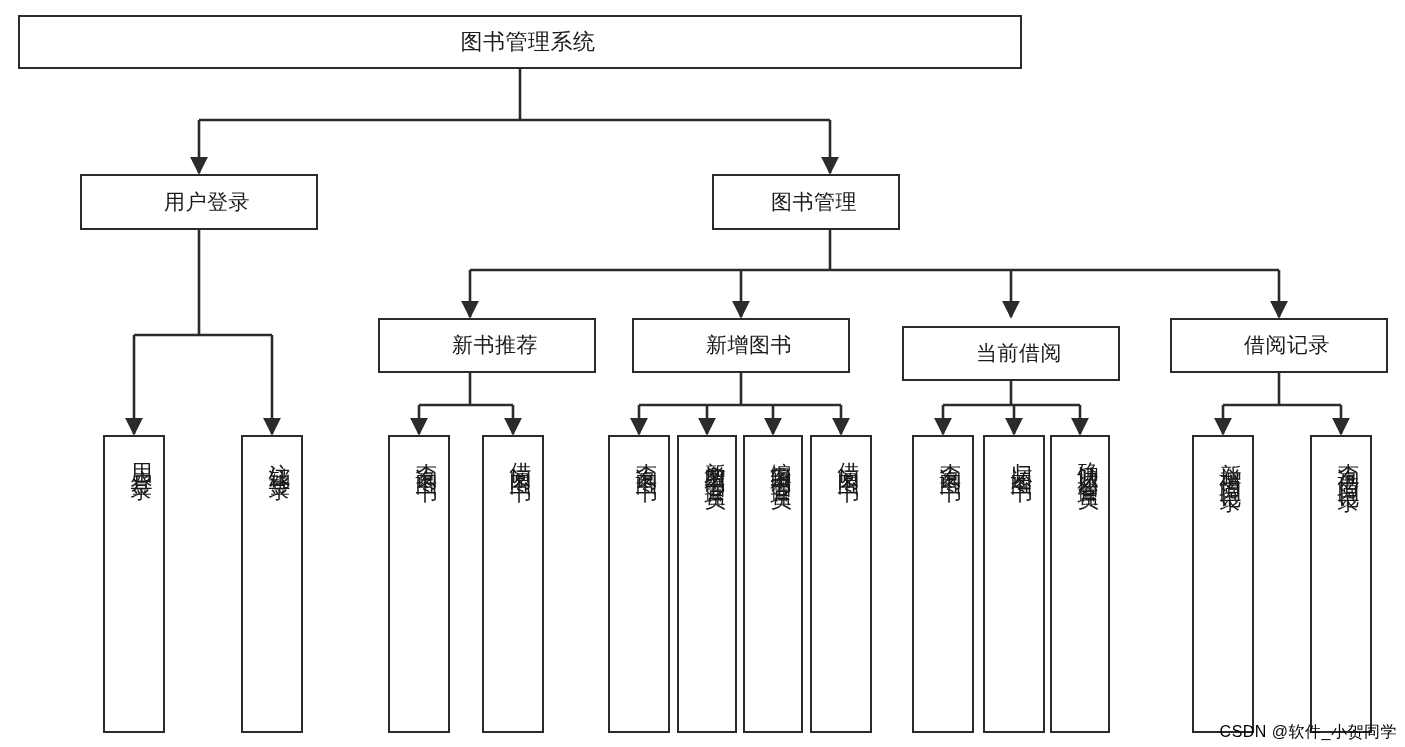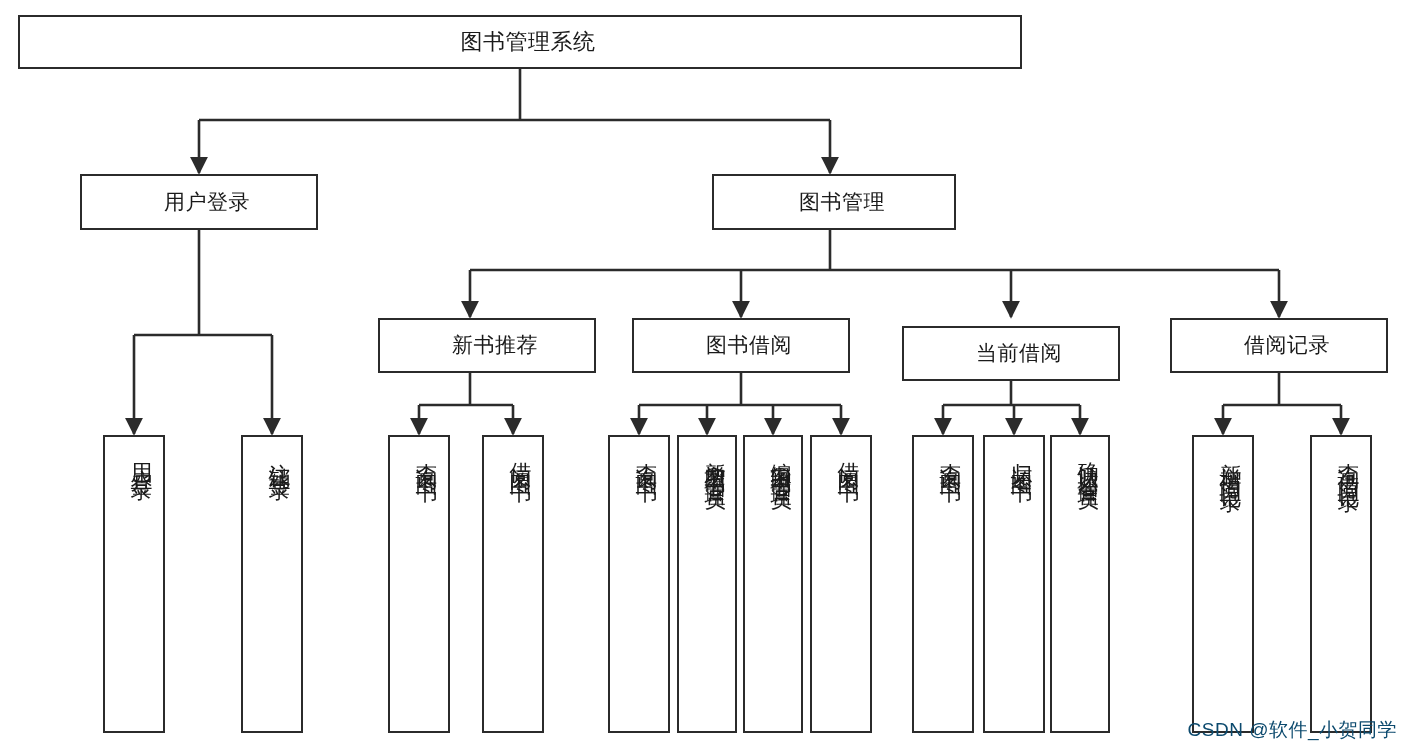--- a/index.html
+++ b/index.html
@@ -65,22 +65,22 @@
     white-space: nowrap;
   }
   .node.vertical.wrap2 .node-label {
     font-size: 21px;
     letter-spacing: 4px;
   }
   #watermark {
     position: absolute;
     right: 8px;
     bottom: 4px;
-    font-size: 19px;
-    color: #0c4a6e;
+    font-size: 16px;
+    color: #000000;
     letter-spacing: 0.5px;
     user-select: none;
     white-space: nowrap;
   }
 </style>
 </head>
 <body>
 
 <div id="diagram-root">
 
@@ -127,29 +127,29 @@
       </g>
   </svg>
 
   <div class="node root horizontal" style="left: 18px; top: 15px; width: 1004px; height: 54px;">
     <span class="node-label">图书管理系统</span>
   </div>
 
   <div class="node horizontal" style="left: 80px; top: 174px; width: 238px; height: 56px;">
     <span class="node-label">用户登录</span>
   </div>
-  <div class="node horizontal" style="left: 712px; top: 174px; width: 244px; height: 56px;">
+  <div class="node horizontal" style="left: 712px; top: 174px; width: 188px; height: 56px;">
     <span class="node-label">图书管理</span>
   </div>
 
   <div class="node horizontal" style="left: 378px; top: 318px; width: 218px; height: 55px;">
     <span class="node-label">新书推荐</span>
   </div>
   <div class="node horizontal" style="left: 632px; top: 318px; width: 218px; height: 55px;">
-    <span class="node-label">图书借阅</span>
+    <span class="node-label">新增图书</span>
   </div>
   <div class="node horizontal" style="left: 902px; top: 326px; width: 218px; height: 55px;">
     <span class="node-label">当前借阅</span>
   </div>
   <div class="node horizontal" style="left: 1170px; top: 318px; width: 218px; height: 55px;">
     <span class="node-label">借阅记录</span>
   </div>
 
   <div class="node vertical" style="left: 103px; top: 435px; width: 62px; height: 298px;">
     <span class="node-label">用户登录</span>

